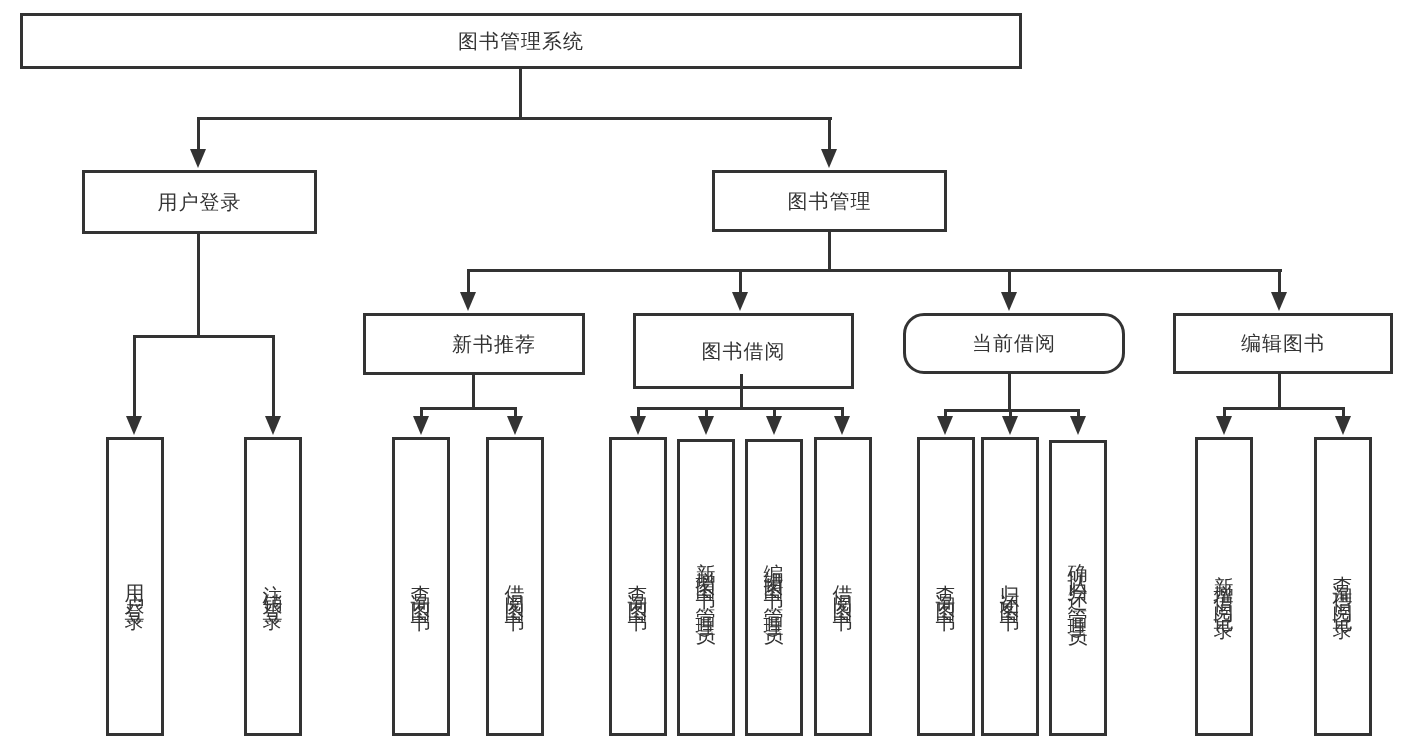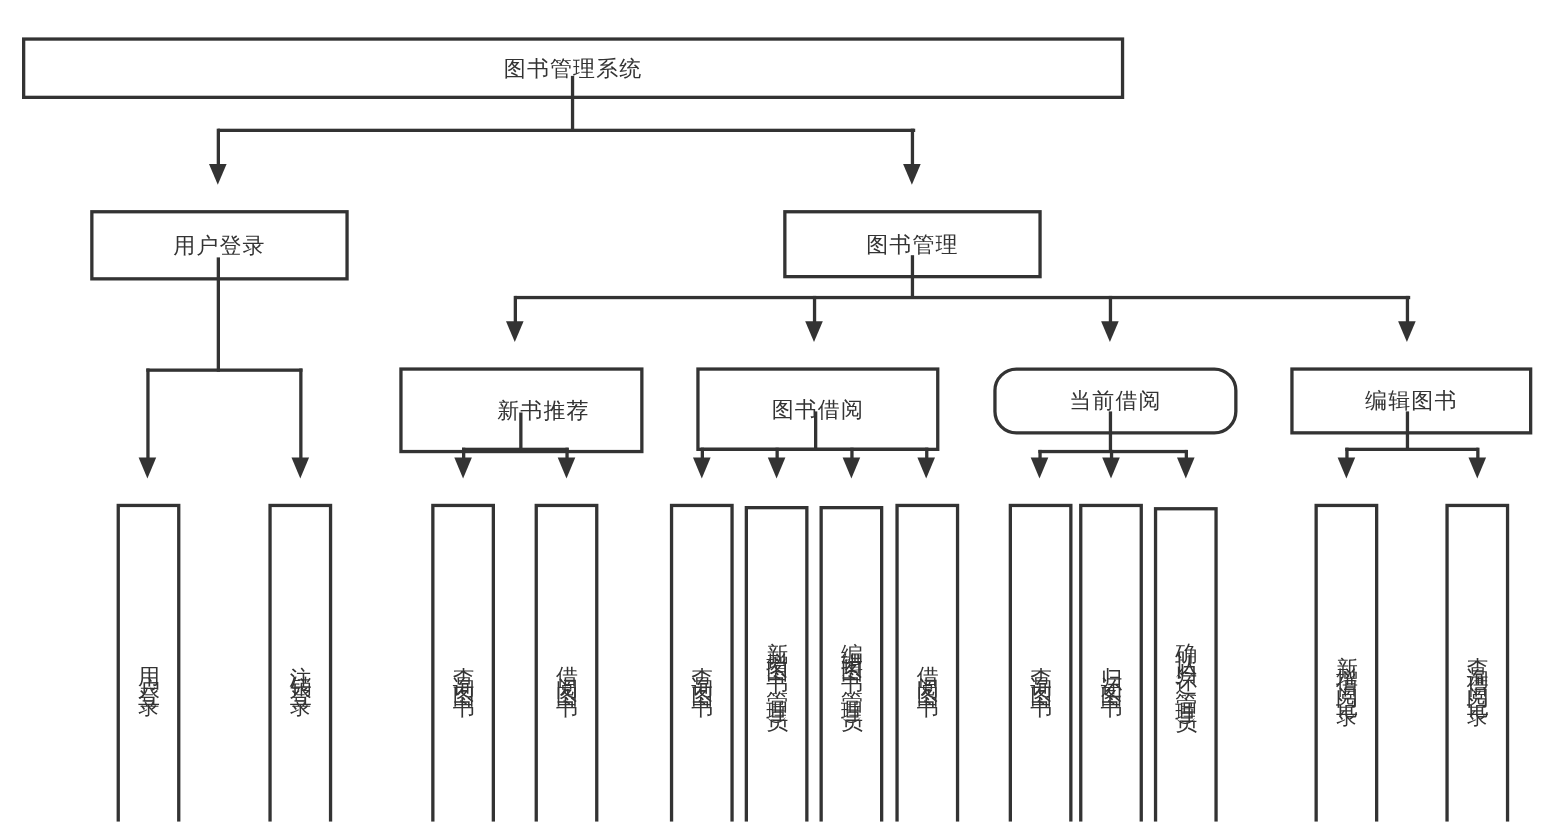--- a/index.html
+++ b/index.html
@@ -7,21 +7,20 @@
   .stage{position:relative;width:1405px;height:747px;background:#ffffff;overflow:hidden;}
   .box{
     position:absolute;
     border:3px solid #333333;
     background:#ffffff;
     box-sizing:border-box;
     display:flex;align-items:center;justify-content:center;
     color:#333333;
     font-size:20px;
     letter-spacing:1px;
-    margin-top:21px;
   }
   .leaf{
     font-size:20px;
   }
   .leaf .vtext{
     writing-mode:vertical-rl;
     text-orientation:mixed;
     letter-spacing:9px;
     line-height:1;
     white-space:nowrap;
@@ -78,21 +77,21 @@
   <div class="hline" style="left:468px;top:269px;width:814px;"></div>
   <div class="vline" style="left:467px;top:269px;height:26px;"></div>
   <div class="arrow" style="left:460px;top:292px;"></div>
   <div class="vline" style="left:739px;top:269px;height:26px;"></div>
   <div class="arrow" style="left:732px;top:292px;"></div>
   <div class="vline" style="left:1008px;top:269px;height:26px;"></div>
   <div class="arrow" style="left:1001px;top:292px;"></div>
   <div class="vline" style="left:1278px;top:269px;height:26px;"></div>
   <div class="arrow" style="left:1271px;top:292px;"></div>
 
-  <div class="box" style="left:363px;top:313px;width:222px;height:78px;padding-left:40px;">
+  <div class="box" style="left:363px;top:313px;width:222px;height:62px;padding-left:40px;">
     <span>新书推荐</span>
   </div>
   <div class="box" style="left:633px;top:313px;width:221px;height:76px;">
     <span>图书借阅</span>
   </div>
   <div class="box" style="left:903px;top:313px;width:222px;height:61px;border-radius:21px;">
     <span>当前借阅</span>
   </div>
   <div class="box" style="left:1173px;top:313px;width:220px;height:61px;">
     <span>编辑图书</span>

